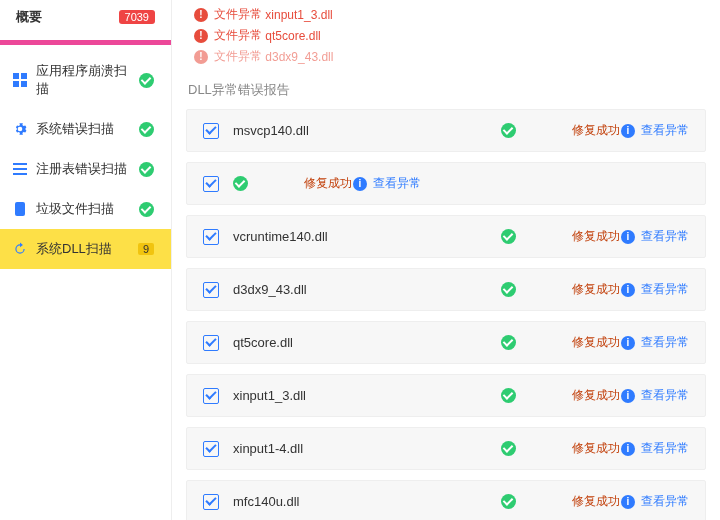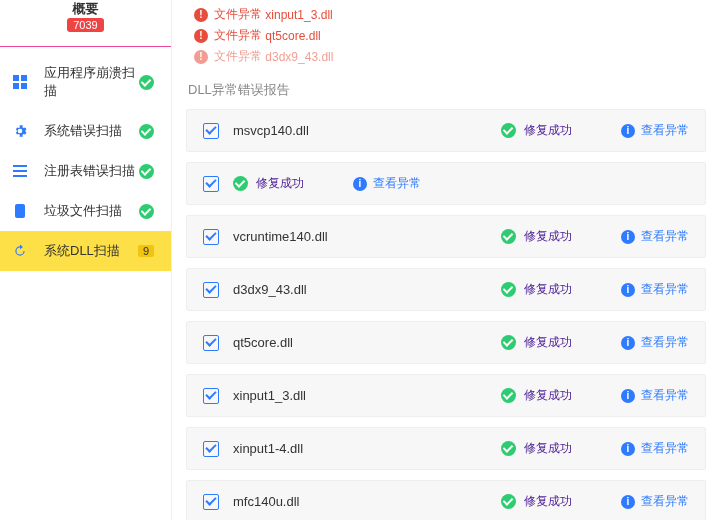--- a/index.html
+++ b/index.html
@@ -1,41 +1,41 @@
 <!DOCTYPE html>
 <html><head>
 <meta charset="utf-8">
 <style>
   * { margin: 0; padding: 0; box-sizing: border-box; }
   body { font-family: "Microsoft YaHei", -apple-system, sans-serif; font-size: 13px; color: #333; background: #fff; width: 720px; height: 520px; overflow: hidden; }
   .app { display: flex; height: 100%; }
   .sidebar { width: 172px; background: #fff; border-right: 1px solid #eee; }
-  .sidebar-header { display: flex; align-items: center; justify-content: space-between; padding: 0 16px 14px 16px; border-bottom: 1px solid #ec4899; flex-direction: column; }
+  .sidebar-header { display: flex; align-items: center; justify-content: space-between; padding: 8px 16px 14px 16px; border-bottom: 5px solid #ec4899; }
   .sidebar-title { font-weight: bold; font-size: 13px; }
   .badge-red { background: #ef4444; color: #fff; font-size: 11px; padding: 1px 6px; border-radius: 3px; }
   .sidebar-list { padding-top: 6px; }
   .sidebar-item { display: flex; align-items: center; padding: 11px 16px 11px 12px; cursor: pointer; }
   .sidebar-item.active { background: #fde047; }
   .sidebar-item .s-icon { width: 16px; height: 16px; margin-right: 8px; display: flex; align-items: center; justify-content: center; }
-  .sidebar-item .s-label { flex: 1; font-size: 13px; color: #333; margin-left: 8px; }
+  .sidebar-item .s-label { flex: 1; font-size: 13px; color: #333; }
   .sidebar-item .s-status { width: 18px; display: flex; justify-content: center; }
   .check-circle { width: 15px; height: 15px; border-radius: 50%; background: #2ecc71; position: relative; }
   .check-circle::after { content: ""; position: absolute; left: 4px; top: 2px; width: 4px; height: 7px; border: solid #fff; border-width: 0 2px 2px 0; transform: rotate(45deg); }
   .badge-yellow { background: #f1c40f; color: #333; font-size: 11px; padding: 0 5px; border-radius: 2px; min-width: 16px; text-align: center; }
   .main { flex: 1; padding: 0 14px 14px 14px; overflow-y: auto; }
   .warn-list { padding: 4px 0 8px 8px; }
   .warn-item { display: flex; align-items: center; padding: 2px 0; font-size: 12px; color: #e74c3c; }
   .warn-item.faded { opacity: 0.55; }
   .warn-icon { width: 14px; height: 14px; border-radius: 50%; background: #e74c3c; color: #fff; font-size: 10px; line-height: 14px; text-align: center; margin-right: 6px; font-weight: bold; }
   .section-title { font-size: 13px; color: #888; padding: 6px 0 10px 2px; }
   .row { display: flex; align-items: center; background: #f7f7f7; border: 1px solid #eee; border-radius: 2px; padding: 12px 16px; margin-bottom: 10px; }
   .row .cb { width: 16px; height: 16px; border: 1.5px solid #2f7bff; border-radius: 2px; margin-right: 14px; position: relative; }
   .row .cb::after { content: ""; position: absolute; left: 4px; top: 0px; width: 4px; height: 8px; border: solid #2f7bff; border-width: 0 2px 2px 0; transform: rotate(45deg); }
   .row .fname { flex: 1; font-size: 13px; color: #333; }
-  .row .status { display: flex; align-items: center; color: #4c1d95; font-size: 12px; width: 120px; }
+  .row .status { display: flex; align-items: center; color: #c2410c; font-size: 12px; width: 120px; gap: 48px; }
   .row .status .check-circle { margin-right: 8px; }
   .row .link { display: flex; align-items: center; color: #2f7bff; font-size: 12px; cursor: pointer; }
   .info-icon { width: 14px; height: 14px; border-radius: 50%; background: #2f7bff; color: #fff; font-size: 10px; line-height: 14px; text-align: center; margin-right: 6px; font-weight: bold; font-style: normal; }
   svg { display: block; }
 </style>
 </head>
 <body>
 
 <div class="app">
   <aside class="sidebar">

